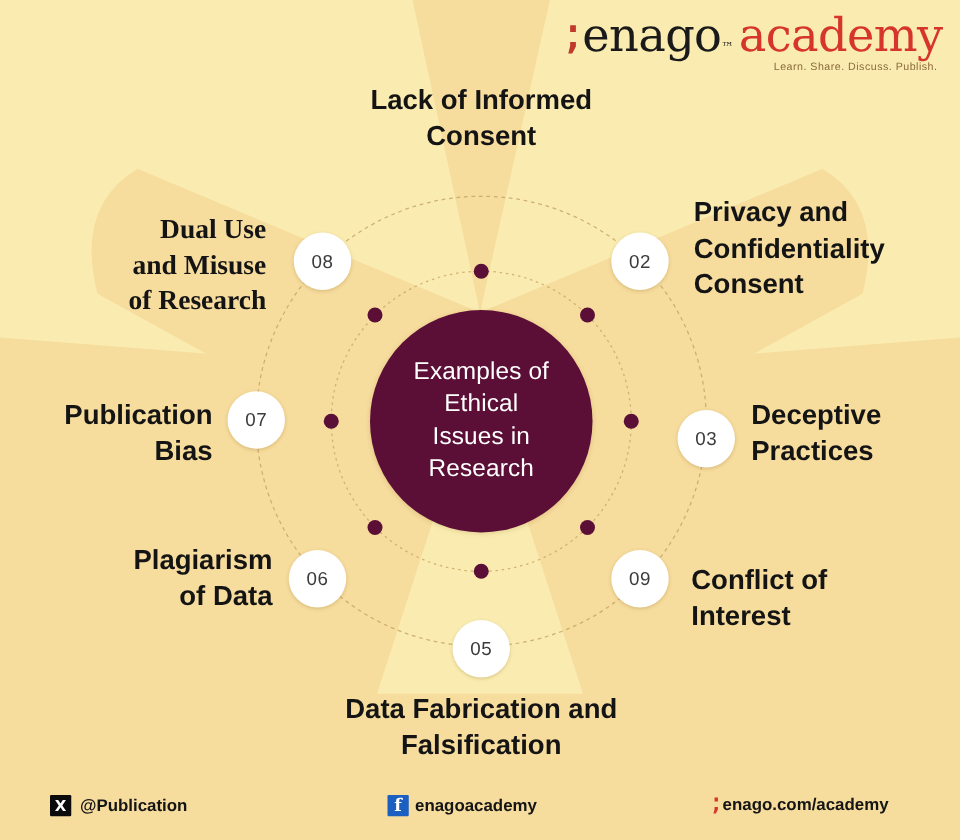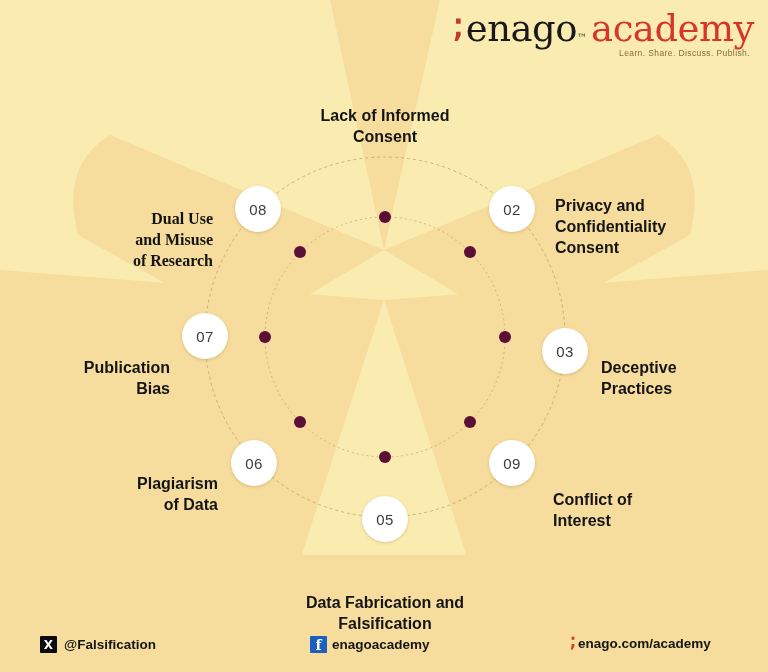--- a/index.html
+++ b/index.html
@@ -132,25 +132,24 @@
     font-size: 15px;
     color: #3c3c3c;
     box-shadow: 0 1px 3px rgba(150,110,40,0.30);
     letter-spacing: 0.5px;
   }
 
   .node-label {
     position: absolute;
     font-family: "Liberation Sans", sans-serif;
     font-weight: bold;
-    font-size: 16px;
+    font-size: 22px;
     line-height: 1.30;
     color: #141414;
     white-space: pre-line;
-    margin-top: 40px;
   }
   .label-center { text-align: center; }
   .label-left   { text-align: left; }
   .label-right  { text-align: right; }
 
   
   #footer {
     position: absolute;
     left: 0;
     bottom: 0;
@@ -256,20 +255,26 @@
         <circle cx="470" cy="252" r="6"></circle>
         <circle cx="505" cy="337" r="6"></circle>
         <circle cx="470" cy="422" r="6"></circle>
         <circle cx="385" cy="457" r="6"></circle>
         <circle cx="300" cy="422" r="6"></circle>
         <circle cx="265" cy="337" r="6"></circle>
         <circle cx="300" cy="252" r="6"></circle>
       </g>
     </svg>
 
+    <div id="center-circle">
+      <div id="center-text">Examples of
+Ethical
+Issues in
+Research</div>
+    </div>
 
     <div class="num-badge" style="left:489px; top:186px;">02</div>
     <div class="num-badge" style="left:542px; top:328px;">03</div>
     <div class="num-badge" style="left:489px; top:440px;">09</div>
     <div class="num-badge" style="left:362px; top:496px;">05</div>
     <div class="num-badge" style="left:231px; top:440px;">06</div>
     <div class="num-badge" style="left:182px; top:313px;">07</div>
     <div class="num-badge" style="left:235px; top:186px;">08</div>
 
     <div class="node-label label-center" style="left:258px; top:66px; width:254px;">Lack of Informed
@@ -296,21 +301,21 @@
 
     <div class="node-label label-right" style="left:48px; top:169px; width:165px;font-family:Liberation Serif, serif;">Dual Use
 and Misuse
 of Research</div>
   </div>
 
   <div id="footer">
 
     <div class="footer-item" id="footer-x">
       <span class="ico-x">X</span>
-      <span>@Falsification</span>
+      <span>@Publication</span>
     </div>
 
     <div class="footer-item" id="footer-fb">
       <span class="ico-fb">f</span>
       <span>enagoacademy</span>
     </div>
 
     <div class="footer-item" id="footer-web">
       <span class="ico-enago">؛</span>
       <span>enago.com/academy</span>

